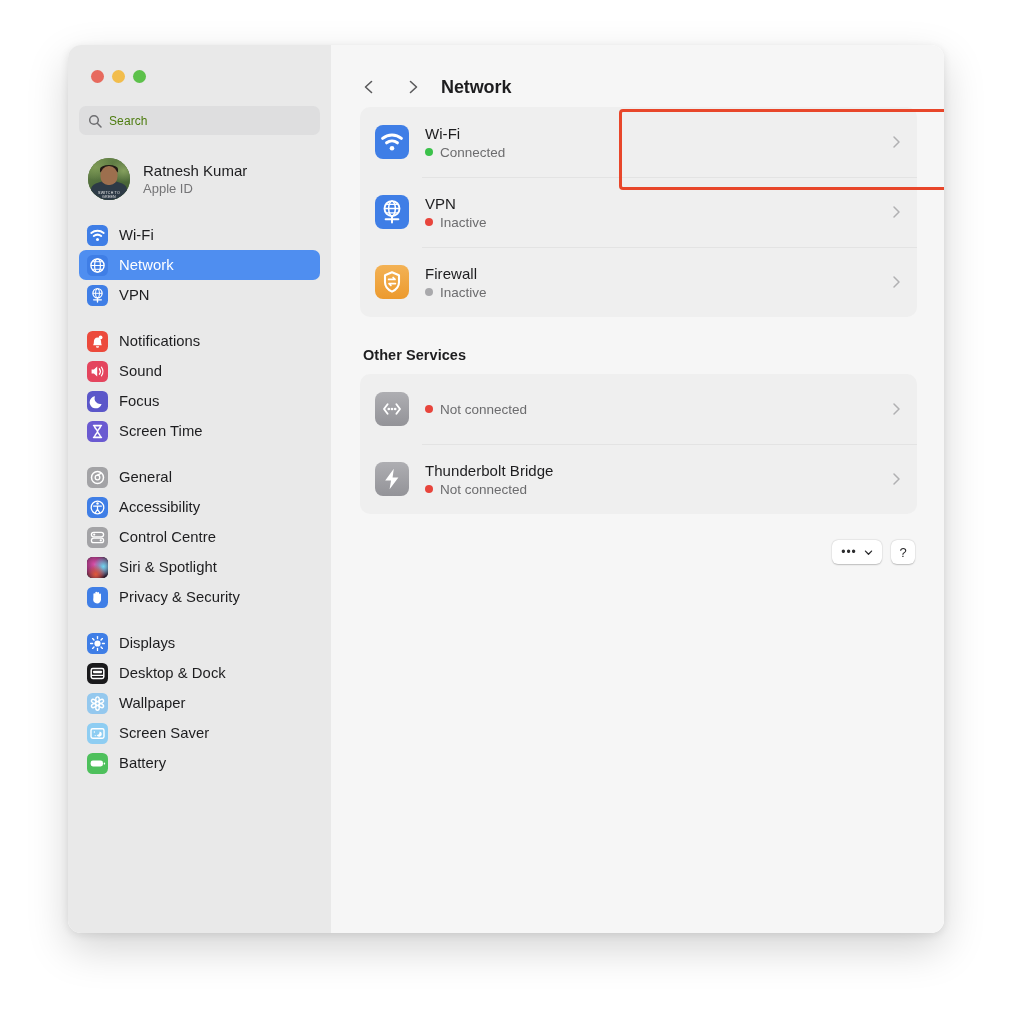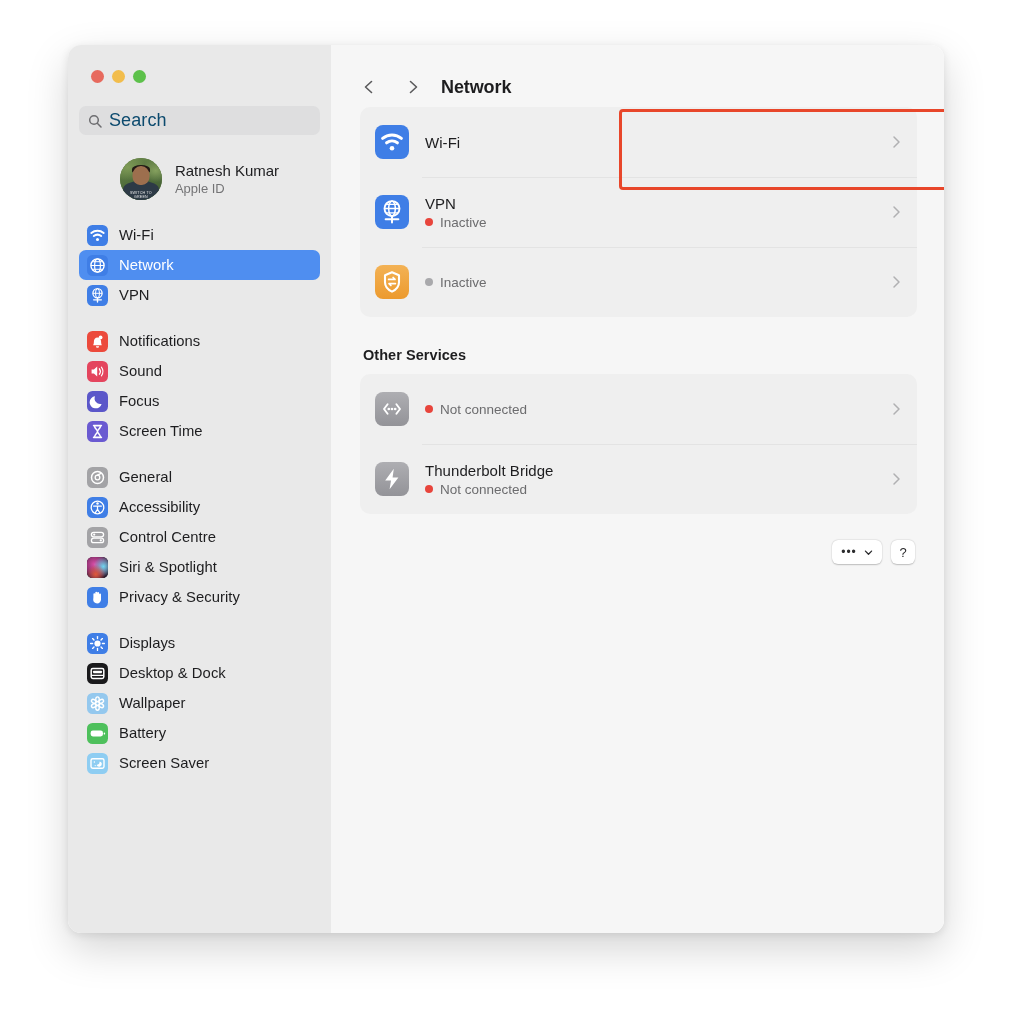--- a/index.html
+++ b/index.html
@@ -54,34 +54,33 @@
     display: flex;
     align-items: center;
     padding: 0 9px;
     gap: 7px;
   }
   #search-field .mag {
     width: 14px; height: 14px; flex: 0 0 14px;
     display: block;
   }
   #search-input-text {
-    font-size: 18px;
-    color: #0c4a6e;
+    font-size: 12px;
+    color: #4d7c0f;
     letter-spacing: 0.1px;
   }
 
   
   #account-row {
     display: flex;
     align-items: center;
     gap: 13px;
     margin: 17px 11px 0 11px;
     padding: 6px 9px;
     border-radius: 7px;
-    justify-content: center;
   }
   #avatar {
     width: 42px; height: 42px; flex: 0 0 42px;
     border-radius: 50%;
     overflow: hidden;
     position: relative;
     background: #5d7a48;
   }
   #avatar .av-bg {
     position: absolute; inset: 0;
@@ -504,39 +503,39 @@
               <ellipse cx="14.2" cy="12.6" rx="1.75" ry="2.5" transform="rotate(-60 14.2 12.6)"></ellipse>
               <ellipse cx="6.8" cy="12.6" rx="1.75" ry="2.5" transform="rotate(60 6.8 12.6)"></ellipse>
               <ellipse cx="14.2" cy="8.4" rx="1.75" ry="2.5" transform="rotate(60 14.2 8.4)"></ellipse>
             </g>
           </svg>
         </span>
         <span class="nav-label">Wallpaper</span>
       </div>
 
       <div class="nav-item">
-        <span class="ic" style="background:#4ec05c">
-          <svg viewBox="0 0 21 21" width="21" height="21">
-            <rect x="3.6" y="7.6" width="12.4" height="5.8" rx="2.3" fill="#fff"></rect>
-            <rect x="16.7" y="9.4" width="1.4" height="2.2" rx="0.7" fill="#fff"></rect>
-          </svg>
-        </span>
-        <span class="nav-label">Battery</span>
-      </div>
-
-      <div class="nav-item">
         <span class="ic" style="background:#8ecdf2">
           <svg viewBox="0 0 21 21" width="21" height="21">
             <rect x="4.0" y="5.8" width="13" height="9.4" rx="1.7" fill="none" stroke="#fff" stroke-width="1.4"></rect>
             <path d="M12.5 8.4a2.7 2.7 0 1 1-2.9 3.6 3.2 3.2 0 0 0 2.9-3.6z" fill="#fff"></path>
             <circle cx="7.4" cy="9.0" r="0.75" fill="#fff"></circle>
             <circle cx="8.2" cy="12.6" r="0.6" fill="#fff"></circle>
           </svg>
         </span>
         <span class="nav-label">Screen Saver</span>
+      </div>
+
+      <div class="nav-item">
+        <span class="ic" style="background:#4ec05c">
+          <svg viewBox="0 0 21 21" width="21" height="21">
+            <rect x="3.6" y="7.6" width="12.4" height="5.8" rx="2.3" fill="#fff"></rect>
+            <rect x="16.7" y="9.4" width="1.4" height="2.2" rx="0.7" fill="#fff"></rect>
+          </svg>
+        </span>
+        <span class="nav-label">Battery</span>
       </div>
     </div>
   </div>
 
   <div id="content">
 
     <div id="toolbar">
       <div class="chev-btn">
         <svg viewBox="0 0 16 16" width="16" height="16">
           <path d="M10.5 2.5 L4.5 8 L10.5 13.5" fill="none" stroke="#5a5a5c" stroke-width="1.6" stroke-linecap="round" stroke-linejoin="round"></path>
@@ -557,20 +556,24 @@
         <div class="svc-row">
           <span class="svc-icon" style="background:#3f7ee6">
             <svg viewBox="0 0 34 34" width="34" height="34">
               <path d="M7.6 13.4a14.6 14.6 0 0 1 18.8 0" fill="none" stroke="#fff" stroke-width="3" stroke-linecap="round"></path>
               <path d="M11.6 17.8a9 9 0 0 1 10.8 0" fill="none" stroke="#fff" stroke-width="3" stroke-linecap="round"></path>
               <circle cx="17" cy="23.2" r="2.3" fill="#fff"></circle>
             </svg>
           </span>
           <span class="svc-text">
             <span class="svc-title">Wi-Fi</span>
+            <span class="svc-status">
+              <i class="dot" style="background:#3bc14a"></i>
+              <span>Connected</span>
+            </span>
           </span>
           <span class="svc-chevron">
             <svg viewBox="0 0 14 14" width="14" height="14">
               <path d="M5 2 L10 7 L5 12" fill="none" stroke="#b0b0b2" stroke-width="1.5" stroke-linecap="round" stroke-linejoin="round"></path>
             </svg>
           </span>
         </div>
 
         <div class="svc-row">
           <span class="svc-icon" style="background:#3f7ee6">
@@ -599,20 +602,21 @@
         </div>
 
         <div class="svc-row">
           <span class="svc-icon" style="background:linear-gradient(180deg,#f3b255 0%,#ec9a2e 100%)">
             <svg viewBox="0 0 34 34" width="34" height="34">
               <path d="M17 7.2 L24 10.2 V17.2 c0 4.6-3.2 7.6-7 9.4 -3.8-1.8-7-4.8-7-9.4 V10.2z" fill="none" stroke="#fff" stroke-width="2.1" stroke-linejoin="round"></path>
               <path d="M13.6 14.4 H20 l-1.9-1.9 M20.4 18.6 H14 l1.9 1.9" fill="none" stroke="#fff" stroke-width="1.7" stroke-linecap="round" stroke-linejoin="round"></path>
             </svg>
           </span>
           <span class="svc-text">
+            <span class="svc-title">Firewall</span>
             <span class="svc-status">
               <i class="dot" style="background:#a9a9ac"></i>
               <span>Inactive</span>
             </span>
           </span>
           <span class="svc-chevron">
             <svg viewBox="0 0 14 14" width="14" height="14">
               <path d="M5 2 L10 7 L5 12" fill="none" stroke="#b0b0b2" stroke-width="1.5" stroke-linecap="round" stroke-linejoin="round"></path>
             </svg>
           </span>

